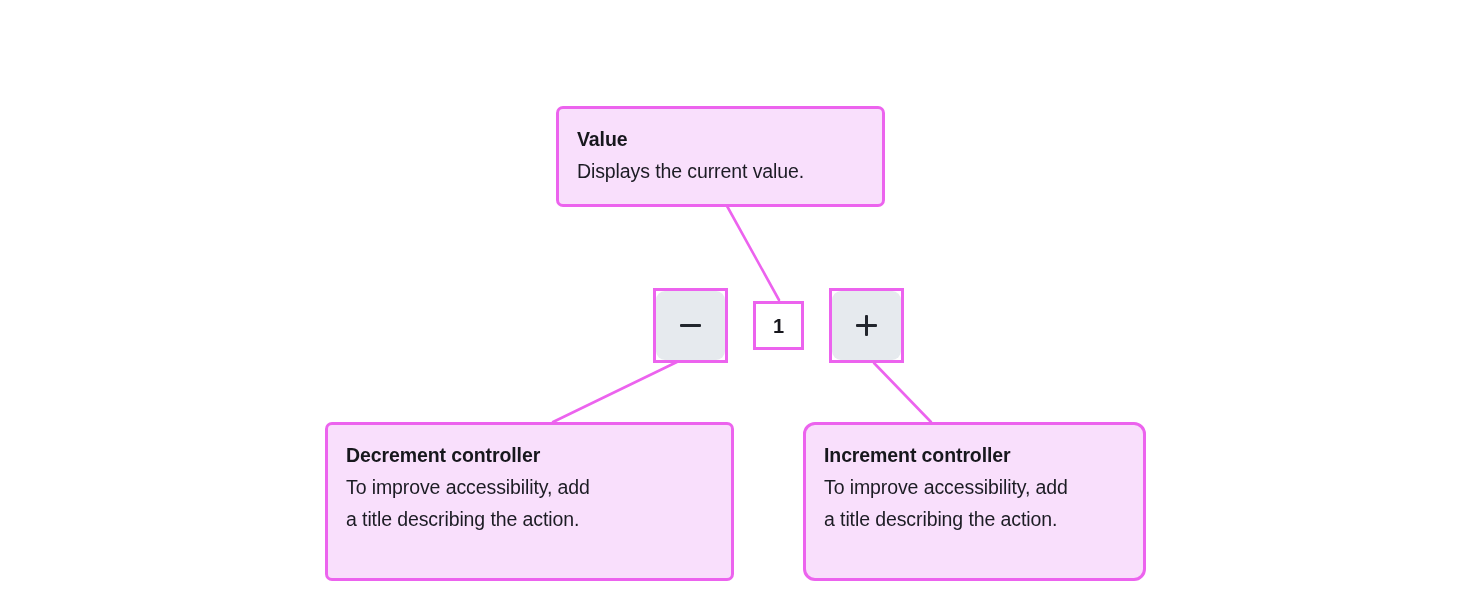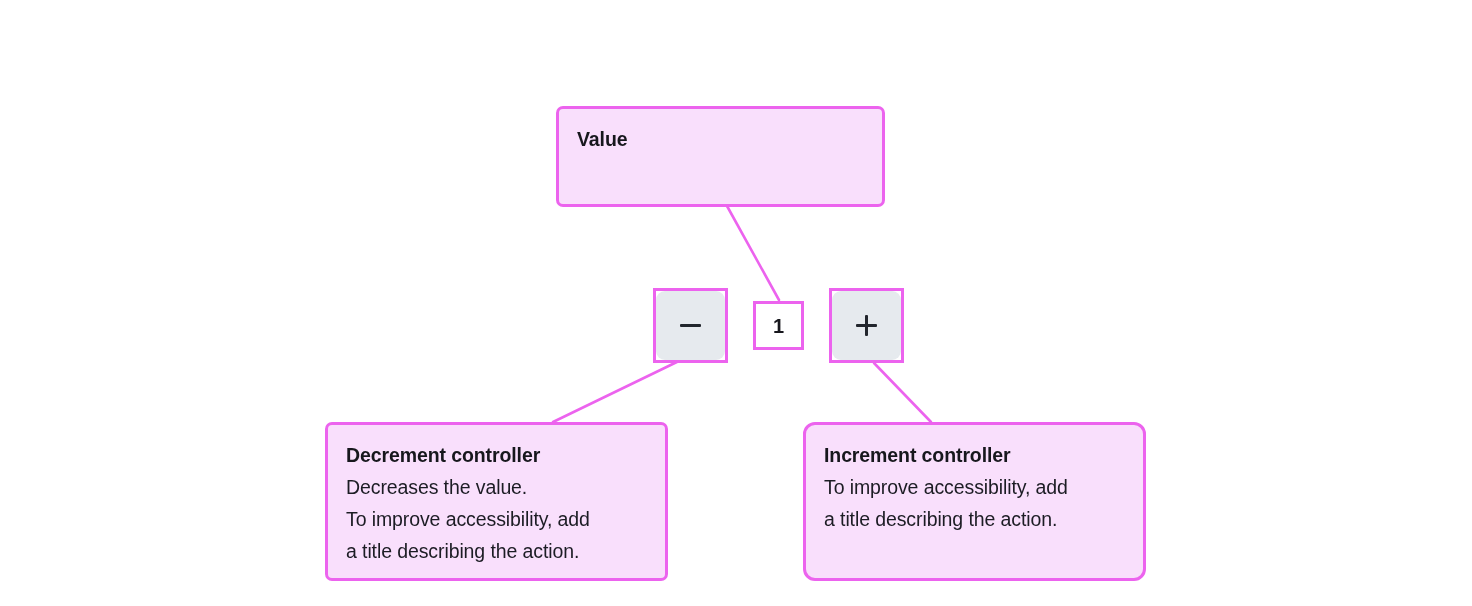--- a/index.html
+++ b/index.html
@@ -59,21 +59,21 @@
 
   #callout-value {
     left: 556px;
     top: 73px;
     width: 329px;
     height: 101px;
   }
   #callout-decrement {
     left: 325px;
     top: 389px;
-    width: 343px;
+    width: 409px;
     height: 159px;
   }
   #callout-increment {
     left: 803px;
     top: 389px;
     width: 343px;
     height: 159px;
     border-radius: 12px;
   }
 
@@ -168,41 +168,41 @@
 <div id="canvas">
 
   <svg id="connectors" viewBox="0 0 1472 606" width="1472" height="606" xmlns="http://www.w3.org/2000/svg">
     <line x1="727" y1="173" x2="779" y2="267" stroke="#EC63EE" stroke-width="2.6" stroke-linecap="round"></line>
     <line x1="553" y1="389" x2="681" y2="327" stroke="#EC63EE" stroke-width="2.6" stroke-linecap="round"></line>
     <line x1="874" y1="330" x2="931" y2="389" stroke="#EC63EE" stroke-width="2.6" stroke-linecap="round"></line>
   </svg>
 
   <div class="callout" id="callout-value">
     <div class="callout-title">Value</div>
+    <div class="callout-line">Displays the current value.</div>
   </div>
 
   <div class="stepper-slot" id="slot-decrement">
     <button class="stepper-btn">
       <span class="glyph-minus"></span>
     </button>
   </div>
 
   <div class="stepper-slot" id="slot-value">
     <span class="value-text">1</span>
   </div>
 
   <div class="stepper-slot" id="slot-increment">
     <button class="stepper-btn">
       <span class="glyph-plus"></span>
     </button>
   </div>
 
   <div class="callout" id="callout-decrement">
     <div class="callout-title">Decrement controller</div>
-    <div class="callout-line">Decreases the value.</div>
     <div class="callout-line">To improve accessibility, add</div>
     <div class="callout-line">a title describing the action.</div>
   </div>
 
   <div class="callout" id="callout-increment">
     <div class="callout-title">Increment controller</div>
     <div class="callout-line">To improve accessibility, add</div>
     <div class="callout-line">a title describing the action.</div>
   </div>
 

